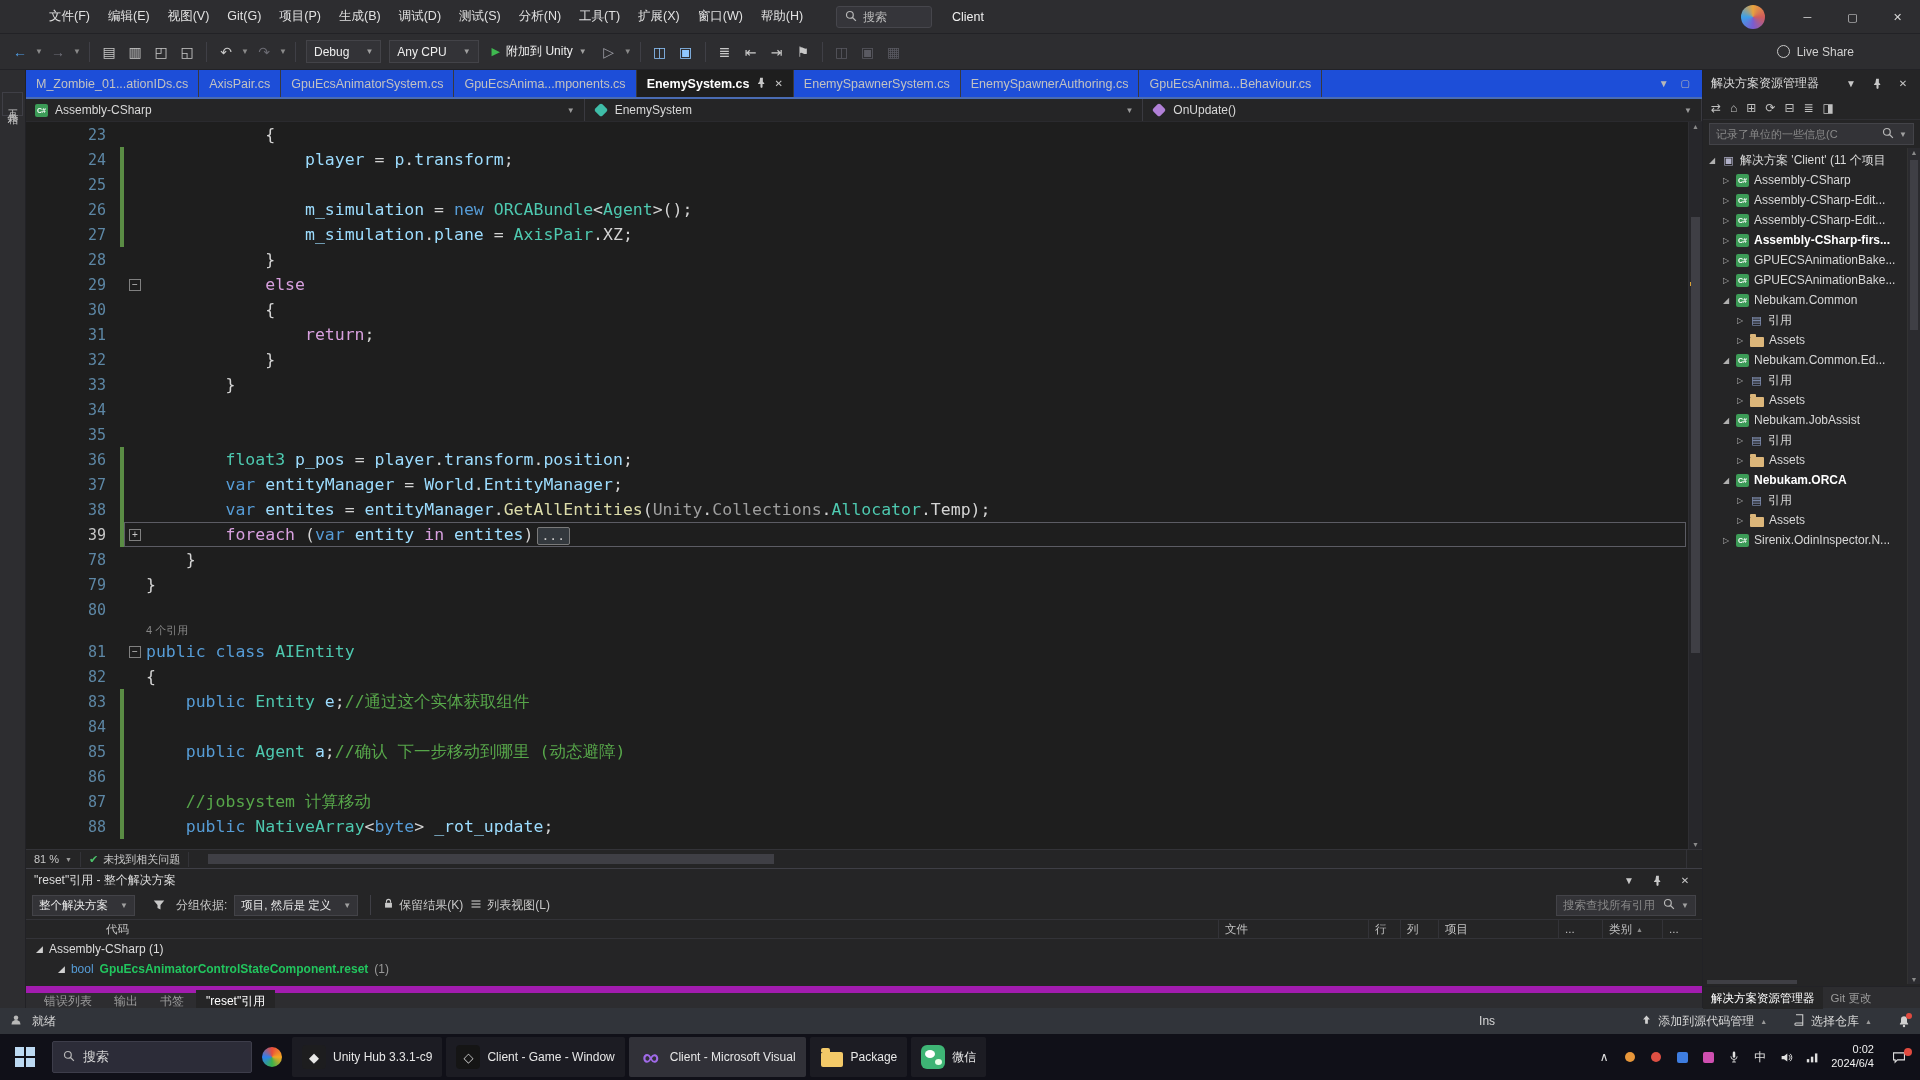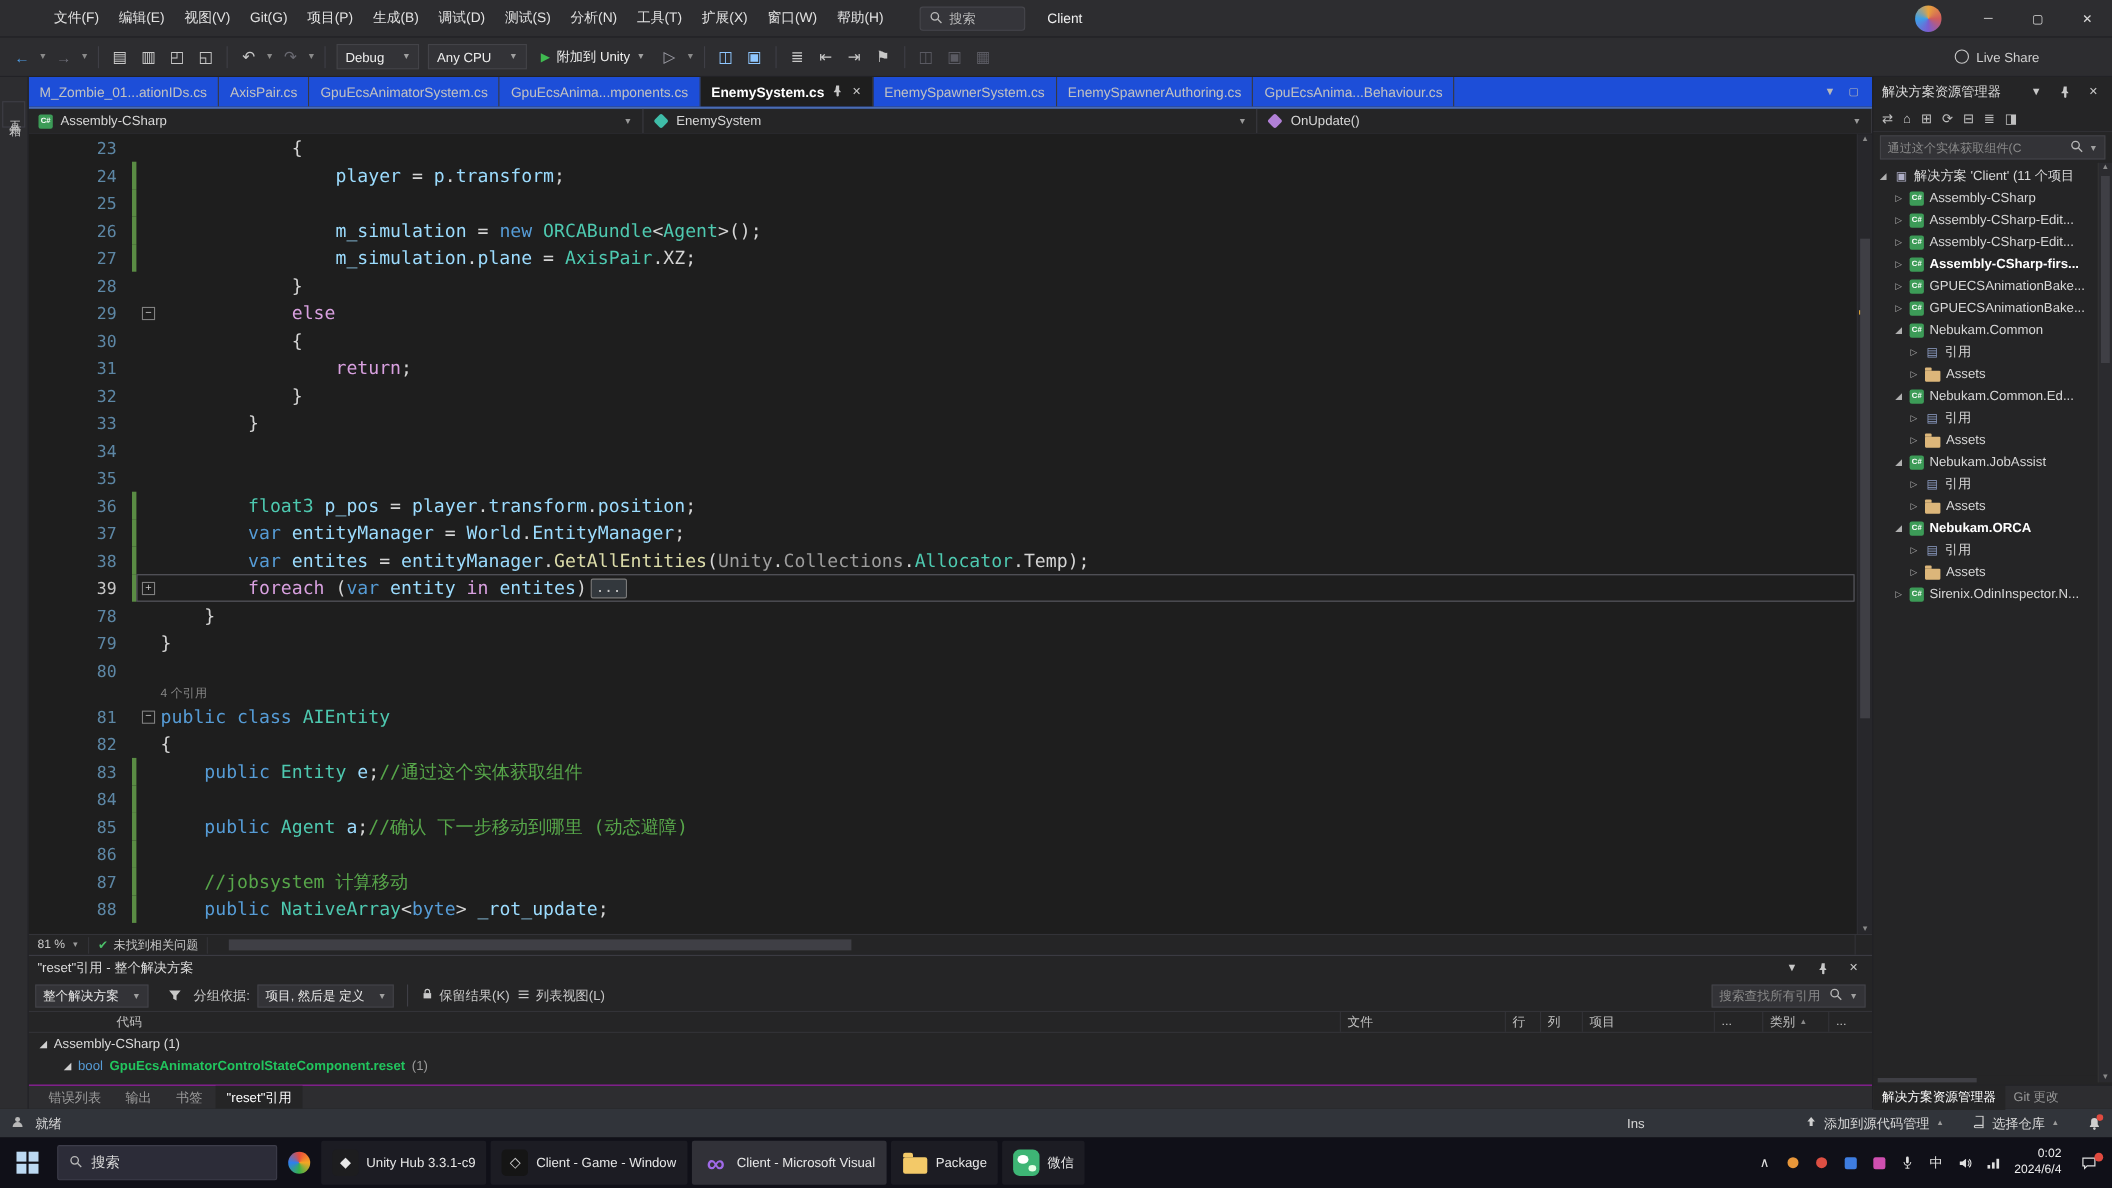--- a/index.html
+++ b/index.html
@@ -94,21 +94,21 @@
 .refs-headers{height:20px;flex:0 0 20px;display:flex;align-items:center;border-top:1px solid #333338;border-bottom:1px solid #333338;font-size:11.5px;color:#c0c0c0}
 .rh{padding:0 6px;border-left:1px solid #333338;height:100%;display:flex;align-items:center;gap:4px;overflow:hidden;white-space:nowrap}
 .rh.first{border-left:none;padding-left:80px;flex:1}
 .sort-glyph{font-size:7px;color:#8a8a8a}
 .refs-rows{flex:1;overflow:hidden}
 .rrow{height:20px;display:flex;align-items:center;font-size:12px;color:#dcdcdc;gap:6px;white-space:nowrap}
 .rrow .arr{color:#d0d0d0;font-size:9px}
 .rk{color:#569cd6}.rb{color:#22c55e;font-weight:bold}.rd{color:#9a9a9a}
 
 
-.ptabs{height:22px;flex:0 0 22px;background:#2d2d30;border-top:1px solid #a21caf;display:flex;align-items:center;padding-left:8px;gap:2px}
+.ptabs{height:22px;flex:0 0 22px;background:#2d2d30;border-top:7px solid #a21caf;display:flex;align-items:center;padding-left:8px;gap:2px}
 .ptab{padding:0 10px;font-size:12px;color:#9a9a9a;line-height:22px}
 .ptab.active{color:#fff;background:#252526}
 
 
 .right-panel{width:218px;flex:0 0 218px;background:#252526;border-left:1px solid #222226;display:flex;flex-direction:column;position:relative}
 .rp-title{height:26px;flex:0 0 26px;display:flex;align-items:center;padding:0 8px;font-size:12px;color:#dcdcdc;gap:8px}
 .rp-title .spacer{flex:1}
 .rp-toolbar{height:24px;flex:0 0 24px;display:flex;align-items:center;gap:9px;padding:0 8px;color:#c0c0c0;font-size:12px;border-bottom:1px solid #2f2f33}
 .rp-ticon{font-size:12px;color:#c0c0c0}
 .rp-search{height:22px;flex:0 0 22px;margin:3px 6px;background:#333337;border:1px solid #434348;display:flex;align-items:center;gap:5px;padding:0 6px;font-size:11px;color:#8a8a8a;overflow:hidden;white-space:nowrap}
@@ -639,21 +639,21 @@
       <div class="rp-toolbar" id="rp-toolbar">
           <span class="rp-ticon">⇄</span>
           <span class="rp-ticon">⌂</span>
           <span class="rp-ticon">⊞</span>
           <span class="rp-ticon">⟳</span>
           <span class="rp-ticon">⊟</span>
           <span class="rp-ticon">≣</span>
           <span class="rp-ticon">◨</span>
         </div>
       <div class="rp-search">
-        <span class="grow">通过这个实体获取组件(C</span>
+        <span class="grow">记录了单位的一些信息(C</span>
         <span><svg width="12" height="12" viewBox="0 0 16 16" fill="none" stroke="#b8b8b8" stroke-width="1.6">
               <circle cx="6.5" cy="6.5" r="4.5"></circle>
               <line x1="10" y1="10" x2="14.5" y2="14.5"></line>
             </svg></span>
         <span class="combo-arrow">▼</span>
       </div>
       <div class="tree" id="sol-tree">
           <div class="titem" style="padding-left: 4px;">
             <span class="arrow">◢</span>
             <span class="icon-sol">▣</span>

